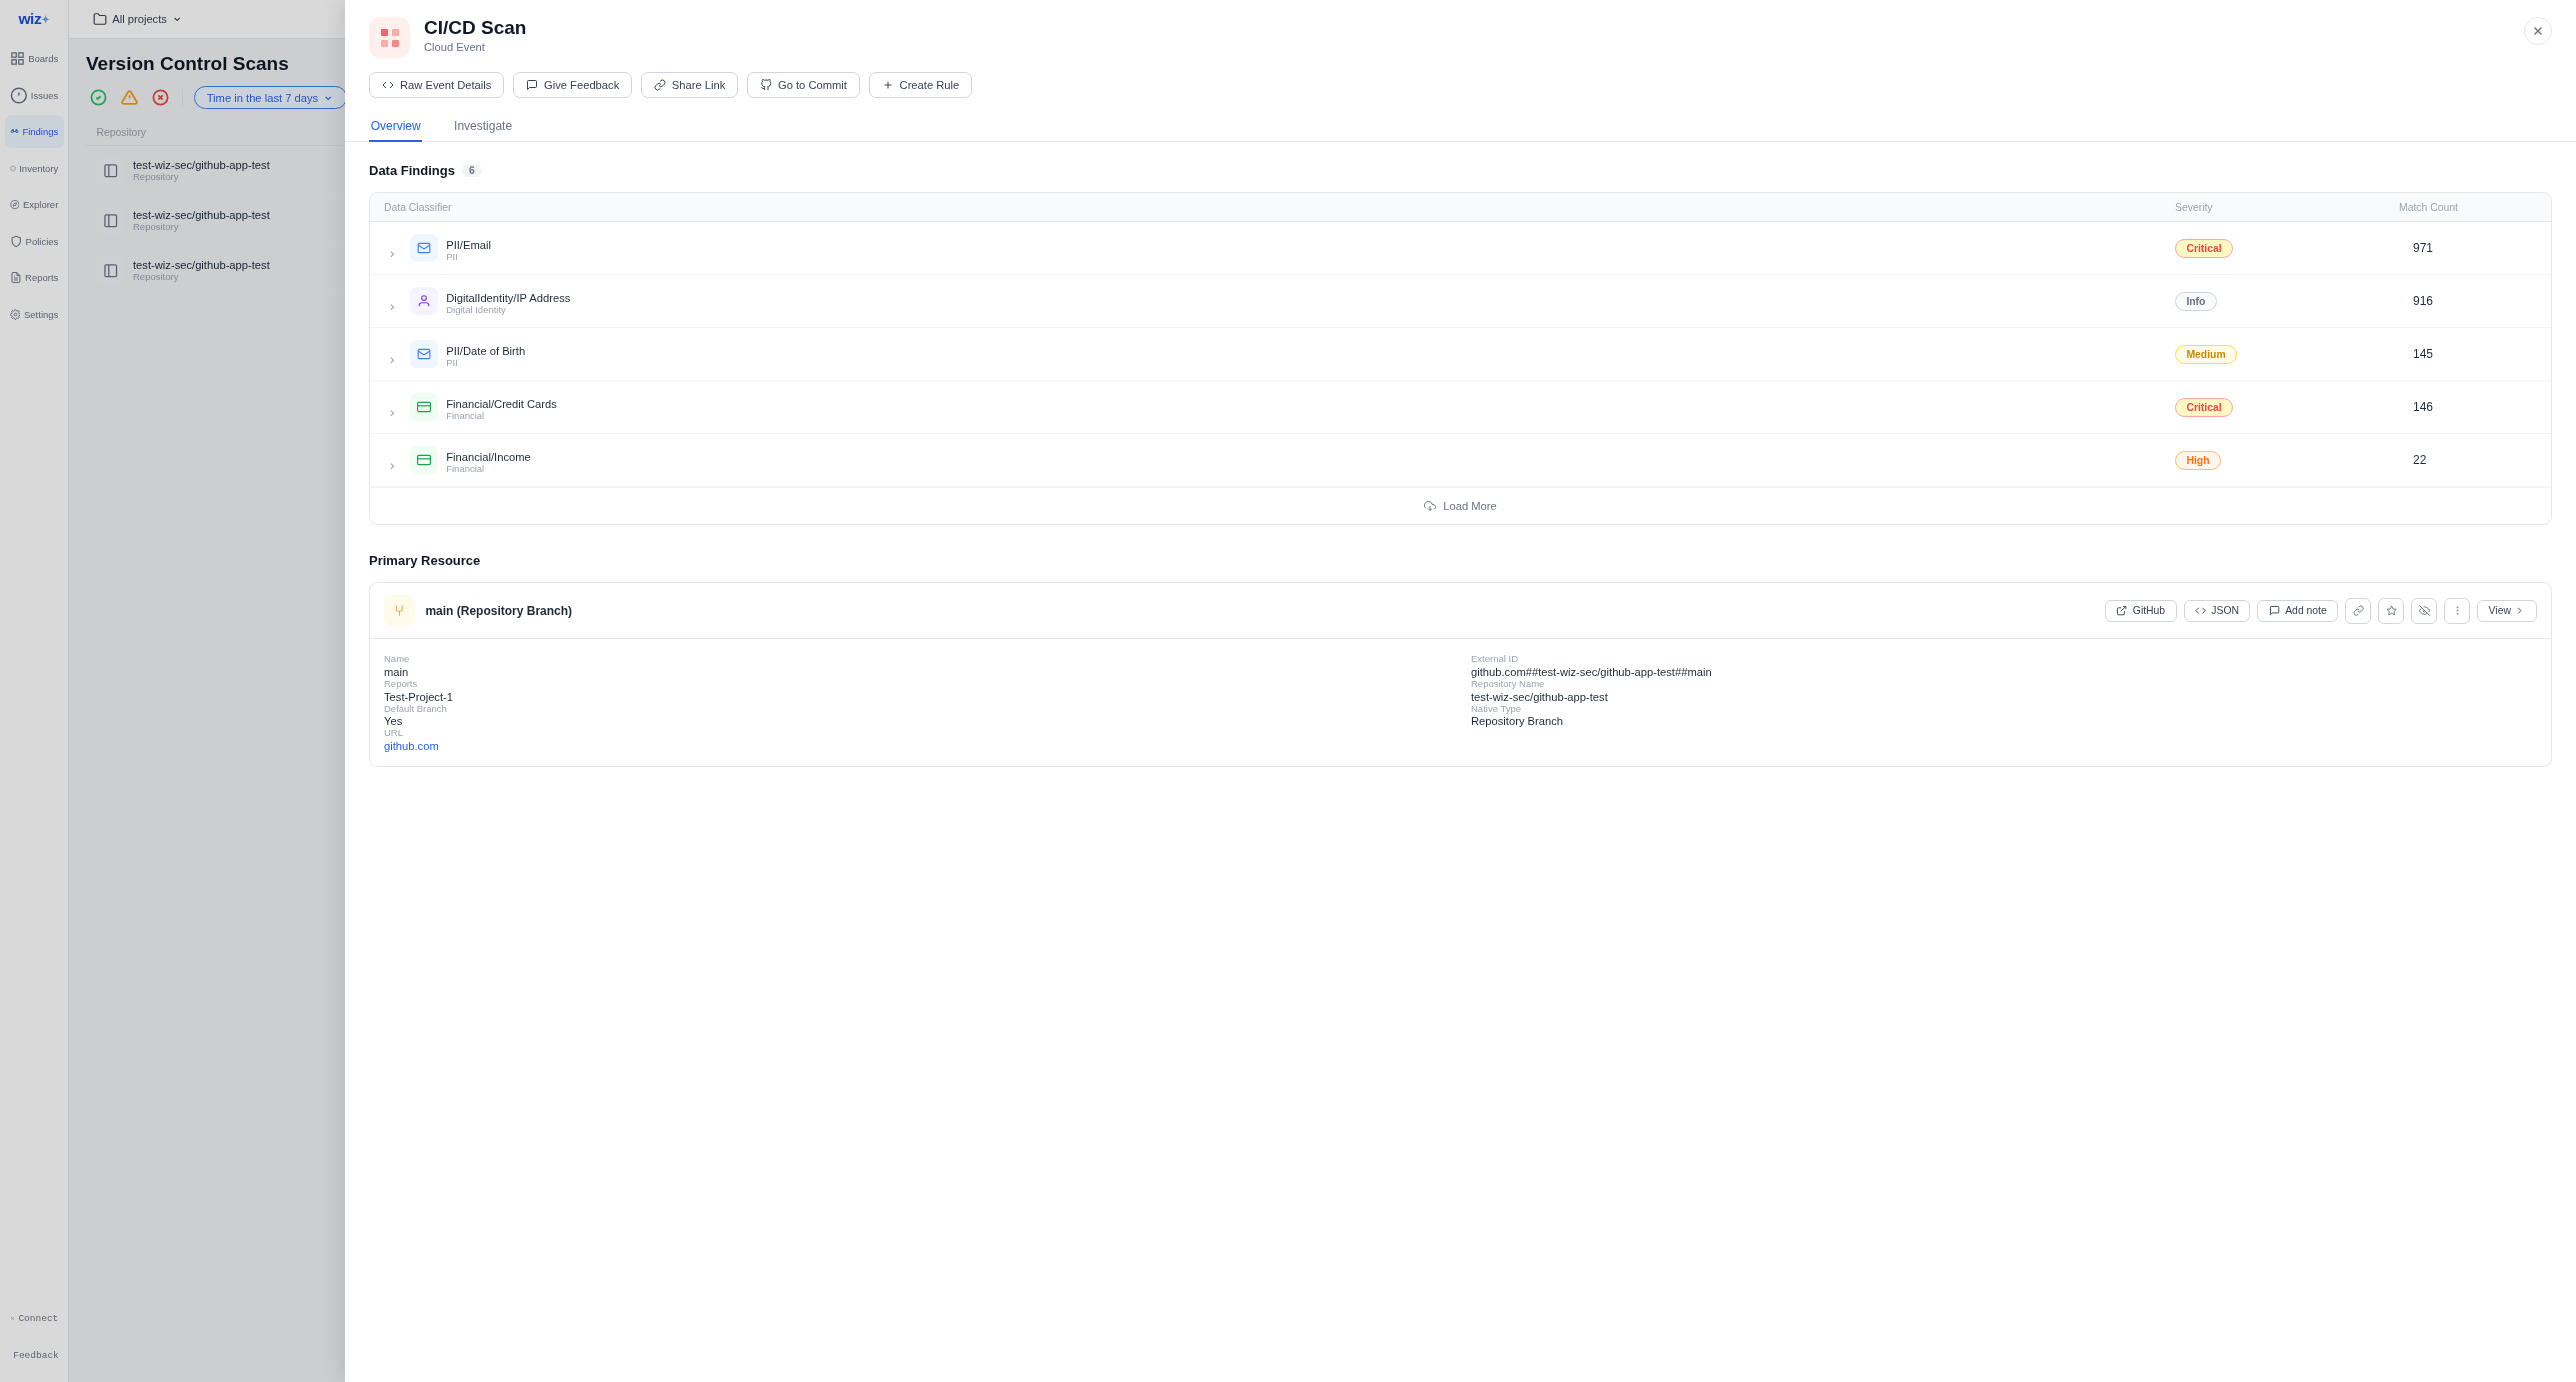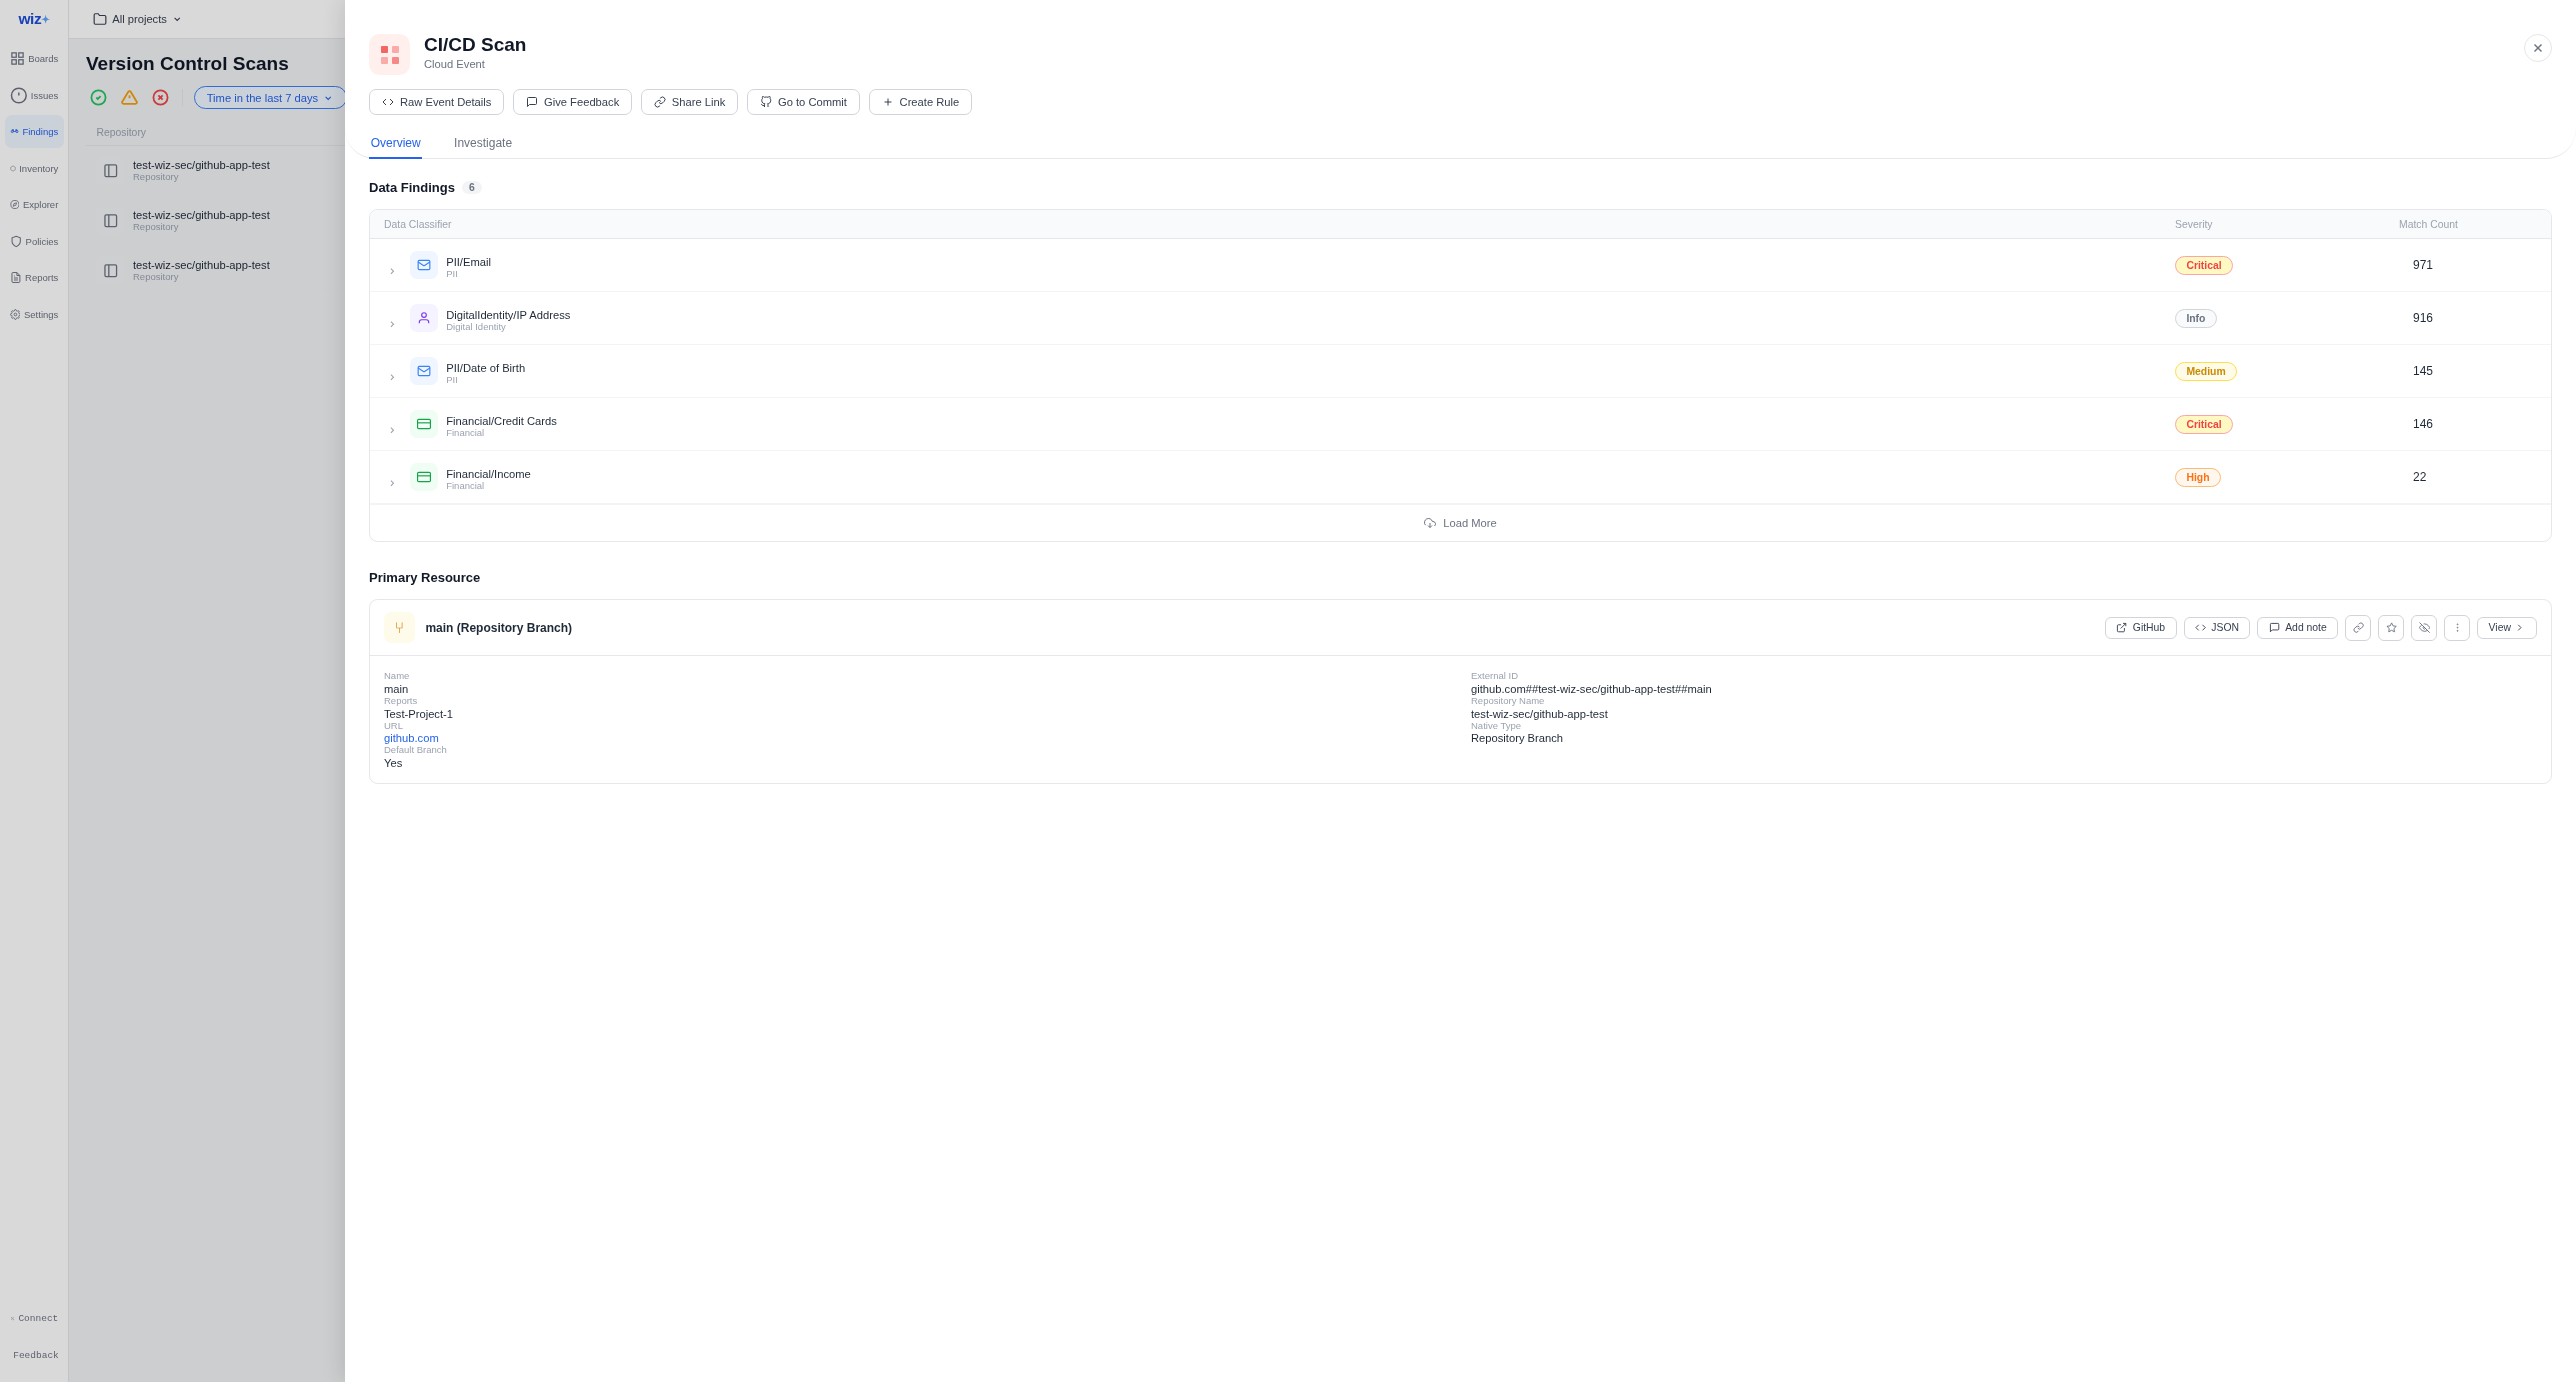--- a/index.html
+++ b/index.html
@@ -183,24 +183,23 @@
       background: #fff;
       z-index: 30;
       display: flex;
       flex-direction: column;
       overflow: hidden;
       box-shadow: -3.5px 0 21px rgba(0,0,0,0.12);
     }
 
     
     .panel-header {
-      padding: 34px 24px 0;
+      padding: 17px 24px 0;
       border-bottom: 0.9px solid #e5e7eb;
       flex-shrink: 0;
-      border-radius: 30px;
     }
     .panel-title-row {
       display: flex;
       align-items: flex-start;
       gap: 14px;
       margin-bottom: 14px;
     }
     .panel-icon {
       width: 41px;
       height: 41px;
@@ -993,26 +992,26 @@
         <div>
           <div class="detail-item">
             <span class="detail-label">Name</span>
             <span class="detail-value">main</span>
           </div>
           <div class="detail-item">
             <span class="detail-label">Reports</span>
             <span class="detail-value">Test-Project-1</span>
           </div>
           <div class="detail-item">
+            <span class="detail-label">Default Branch</span>
+            <span class="detail-value">Yes</span>
+          </div>
+          <div class="detail-item">
             <span class="detail-label">URL</span>
             <span class="detail-value link">github.com</span>
-          </div>
-          <div class="detail-item">
-            <span class="detail-label">Default Branch</span>
-            <span class="detail-value">Yes</span>
           </div>
         </div>
 
         <div>
           <div class="detail-item">
             <span class="detail-label">External ID</span>
             <span class="detail-value">github.com##test-wiz-sec/github-app-test##main</span>
           </div>
           <div class="detail-item">
             <span class="detail-label">Repository Name</span>

